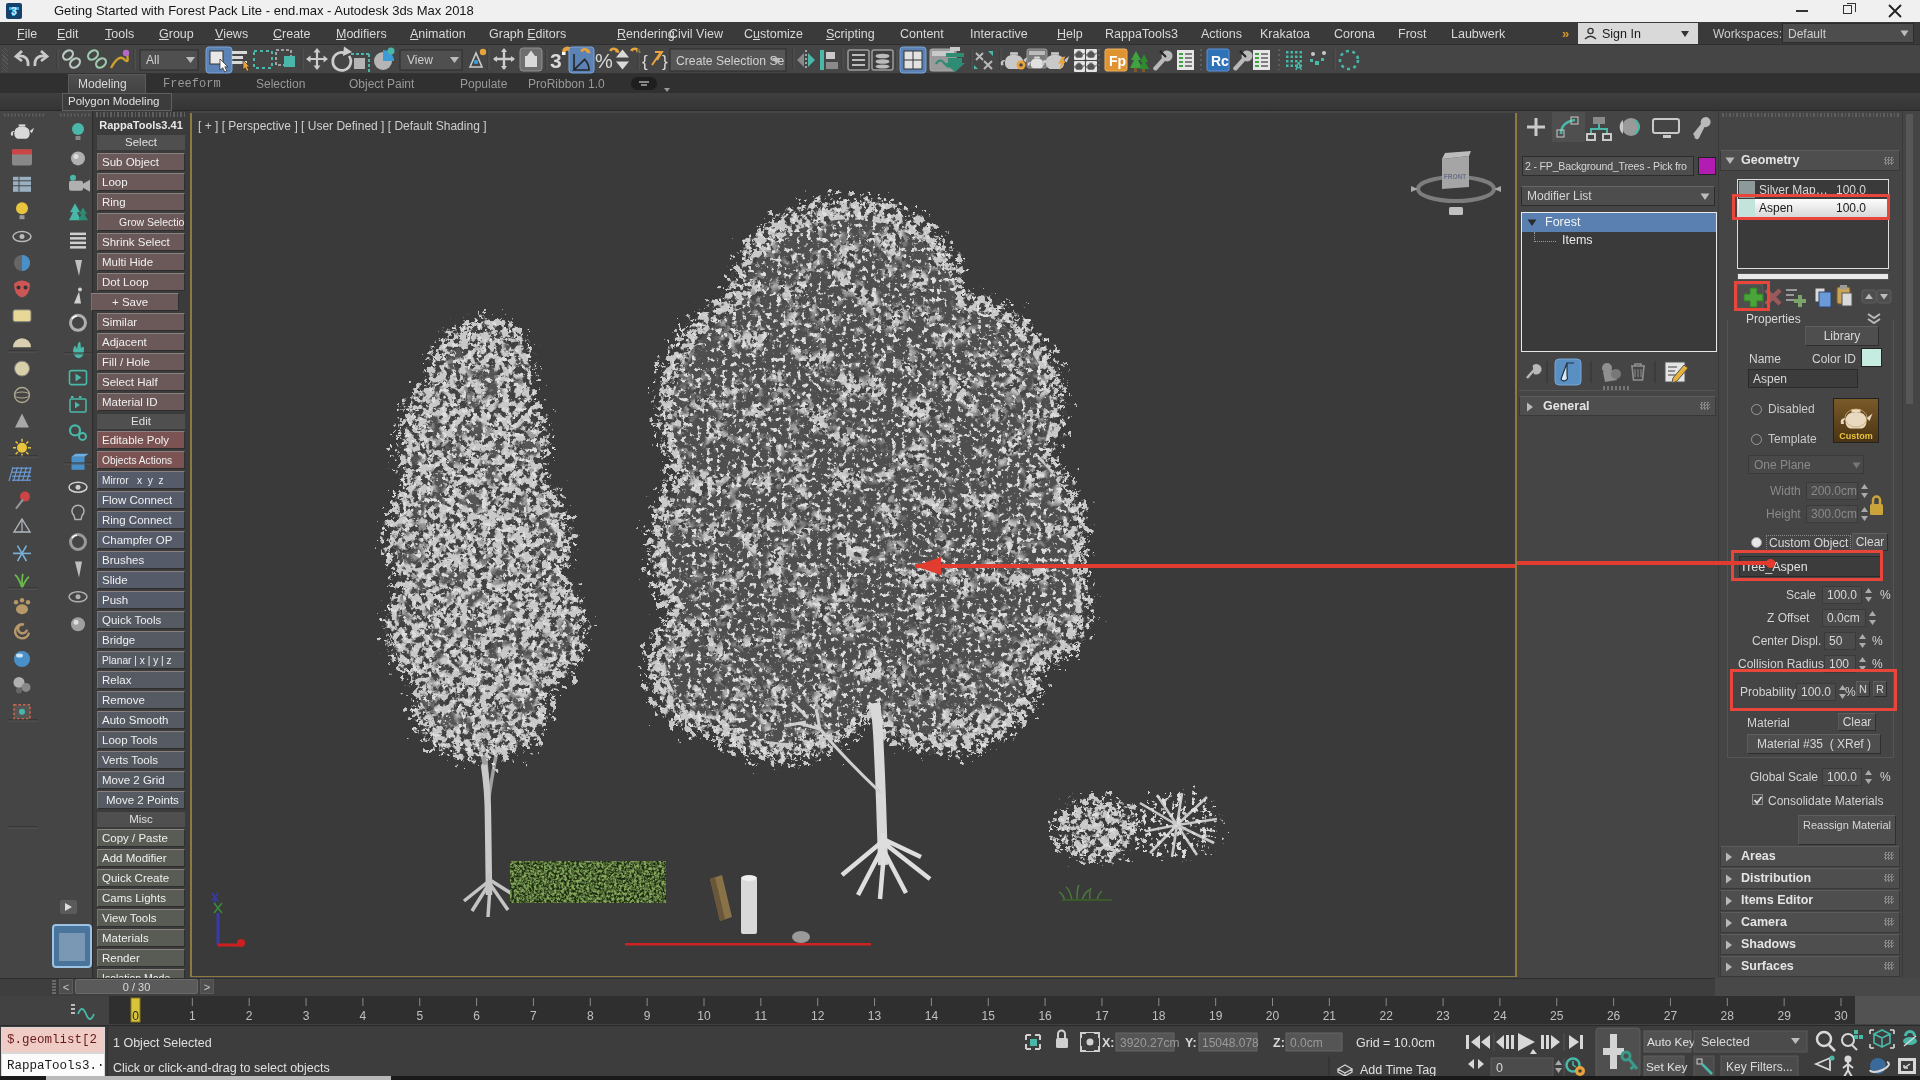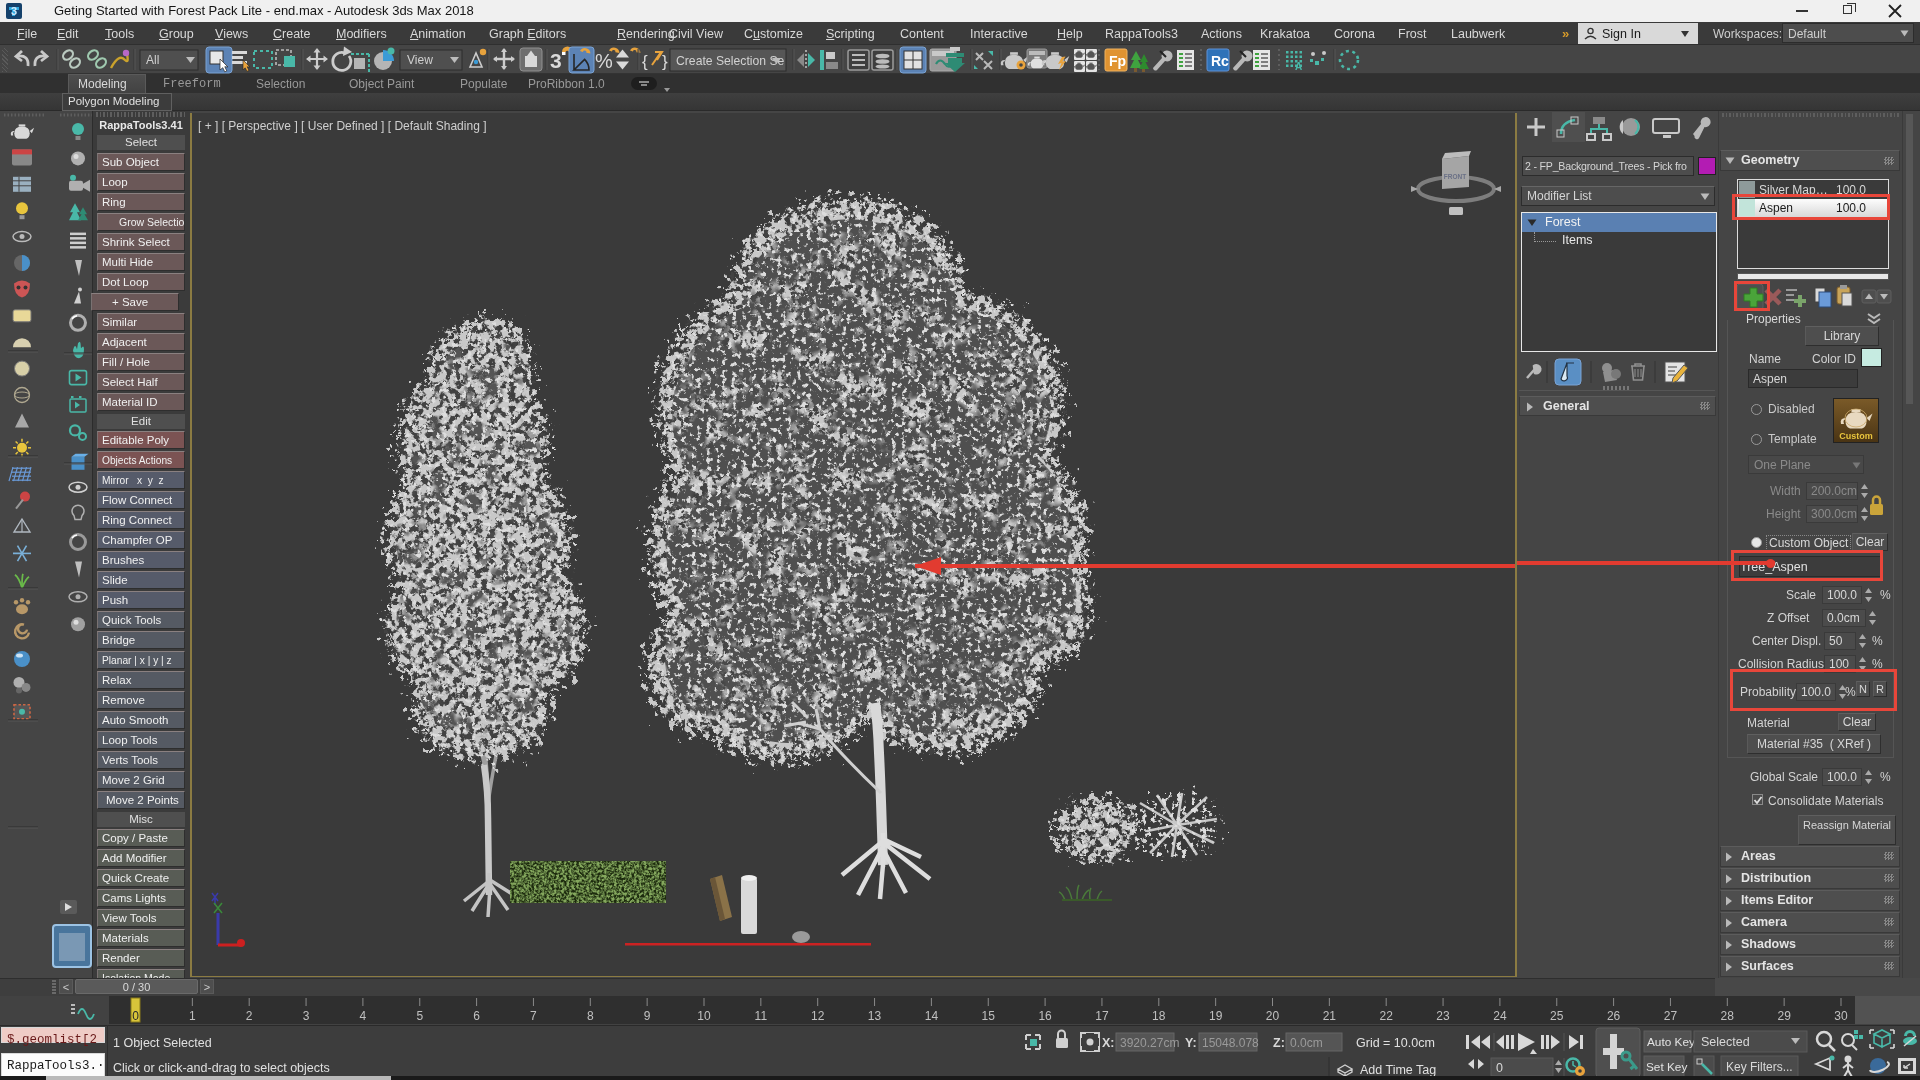--- a/index.html
+++ b/index.html
@@ -1000,21 +1000,21 @@
     <text x="1727.3" y="24" font-size="12" fill="#c0c0c0" text-anchor="middle">28</text>
     <line x1="1784.15" y1="2" x2="1784.15" y2="10" stroke="#8a8a8a"></line>
     <text x="1784.15" y="24" font-size="12" fill="#c0c0c0" text-anchor="middle">29</text>
     <line x1="1841" y1="2" x2="1841" y2="10" stroke="#8a8a8a"></line>
     <text x="1841" y="24" font-size="12" fill="#c0c0c0" text-anchor="middle">30</text>
     <rect x="131" y="2" width="9" height="24" fill="#d8c43a" stroke="#8a7a1a"></rect>
     <text x="135.5" y="24" font-size="12" fill="#2a2a2a" text-anchor="middle">0</text>
   </svg>
 <div class="abs" style="left:1715px;top:978px;width:205px;height:18px;background:#484848;"></div>
 <div class="abs" style="left:0;top:1025px;width:1920px;height:55px;background:#3d3d3d;border-top:1px solid #2a2a2a;"></div>
-<div class="abs" style="left:1px;top:1027px;width:104px;height:16px;background:#efccc6;border:1px solid #d8d8d8;color:#6a1a1a;font-family:'Liberation Mono',monospace;font-size:12.5px;line-height:25px;padding-left:5px;">$.geomlist[2</div>
+<div class="abs" style="left:1px;top:1027px;width:104px;height:26px;background:#efccc6;border:1px solid #d8d8d8;color:#6a1a1a;font-family:'Liberation Mono',monospace;font-size:12.5px;line-height:25px;padding-left:5px;">$.geomlist[2</div>
 <div class="abs" style="left:1px;top:1053px;width:104px;height:26px;background:#fbfbfb;border:1px solid #d8d8d8;color:#1a1a1a;font-family:'Liberation Mono',monospace;font-size:12.5px;line-height:25px;padding-left:5px;">RappaTools3.·</div>
 <div class="abs" style="left:107px;top:1025px;width:1px;height:55px;background:#2e2e2e;"></div>
 <div class="abs txt" style="left:113px;top:1036px;color:#e0e0e0;font-size:12.5px;">1 Object Selected</div>
 <div class="abs txt" style="left:113px;top:1061px;color:#e0e0e0;font-size:12.5px;">Click or click-and-drag to select objects</div>
 <svg class="abs" style="left:1020px;top:1025px" width="440" height="55" viewBox="0 0 440 55">
     <g stroke="#d0d0d0" stroke-width="2" fill="none">
       <path d="M6 10 l5 0 m4 0 l5 0 M6 10 l0 5 m0 4 l0 5 m14 -14 l0 5 m0 4 l0 5 M6 24 l5 0 m4 0 l5 0"></path>
     </g>
     <rect x="10" y="14" width="7" height="7" fill="#49b8a8"></rect>
     <rect x="36" y="13" width="12" height="10" rx="1.5" fill="#d0d0d0"></rect>

